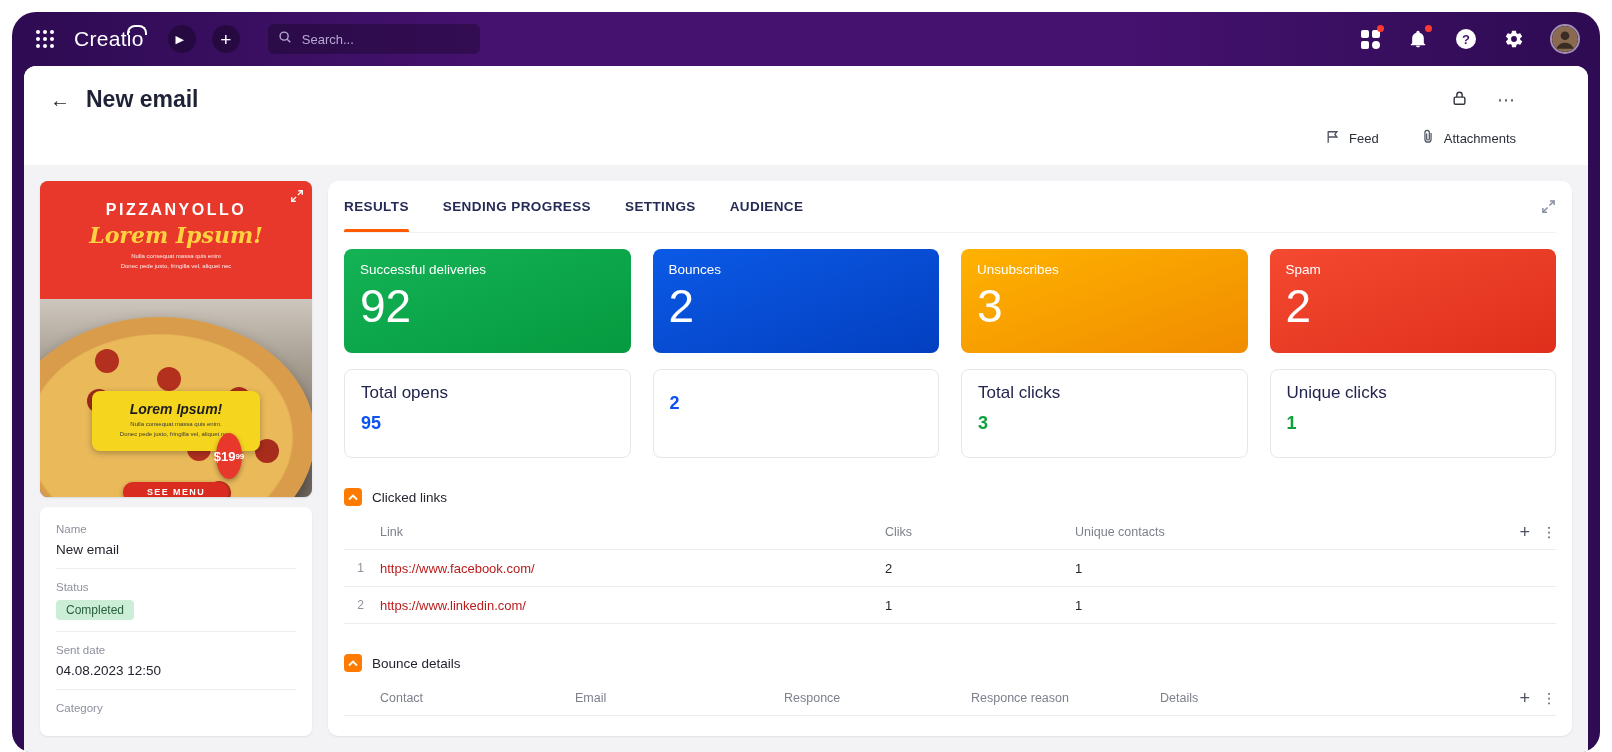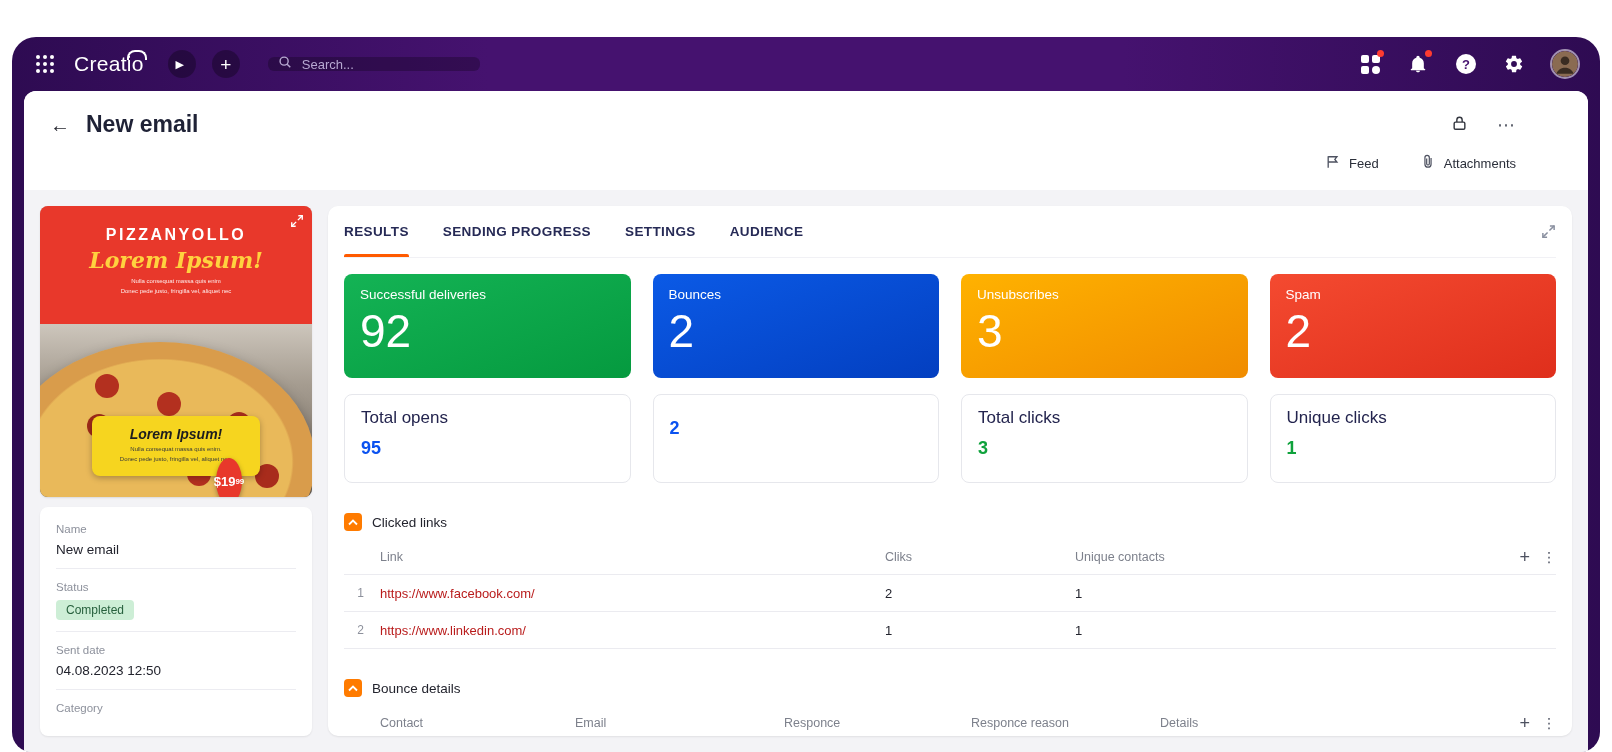--- a/index.html
+++ b/index.html
@@ -3,36 +3,36 @@
 <meta charset="utf-8">
 <style>
   * { box-sizing: border-box; }
   html,body { margin:0; padding:0; width:1612px; height:752px; background:#fff;
     font-family:"Liberation Sans", sans-serif; overflow:hidden; }
   body { position:relative; }
 
   
   .window { position:absolute; top:12px; left:12px; right:12px; bottom:0;
     border-radius:24px 24px 20px 20px; overflow:hidden;
-    background:linear-gradient(90deg,#2e0b52 0%,#45126f 30%,#45126f 70%,#2e0b52 100%);margin-top:25px; }
+    background:linear-gradient(90deg,#2e0b52 0%,#45126f 30%,#45126f 70%,#2e0b52 100%); }
 
   
   .topbar { height:54px; display:flex; align-items:center; justify-content:space-between; padding:0 20px; }
   .tb-left { display:flex; align-items:center; gap:16px; }
   .dots-grid { display:grid; grid-template-columns:repeat(3,4px); gap:3px; cursor:pointer; padding:4px; }
   .dots-grid i { width:4px; height:4px; border-radius:50%; background:#fff; display:block; }
   .logo { color:#fff; font-size:21px; font-weight:500; letter-spacing:.3px; position:relative; padding-right:8px; }
   .logo::after { content:""; position:absolute; top:-2px; right:5px; width:16px; height:8px;
     border:2px solid #fff; border-bottom:none; border-radius:8px 8px 0 0; }
   .circle-btn { width:28px; height:28px; border-radius:50%; background:rgba(0,0,0,.30); color:#fff;
     display:flex; align-items:center; justify-content:center; border:none; cursor:pointer; }
   .circle-btn.play { font-size:11px; padding-left:2px; }
   .circle-btn.plus { font-size:19px; font-weight:400; line-height:1; }
   .search-box { display:flex; align-items:center; gap:8px; background:rgba(0,0,0,.25);
-    border-radius:6px; height:14px; width:212px; padding:0 10px; margin-left:12px; }
+    border-radius:6px; height:30px; width:212px; padding:0 10px; margin-left:12px; }
   .search-box input { background:transparent; border:none; outline:none; color:#e9e3f4; font-size:13px; width:100%; }
   .search-box input::placeholder { color:#b7a8d2; }
   .tb-right { display:flex; align-items:center; gap:24px; }
   .tb-icon { position:relative; width:24px; height:24px; display:flex; align-items:center; justify-content:center; cursor:pointer; }
   .red-dot { position:absolute; top:-2px; right:-2px; width:7px; height:7px; border-radius:50%; background:#ff3b30; }
   .tiles { display:grid; grid-template-columns:8px 8px; gap:3px; }
   .tiles i { width:8px; height:8px; background:#fff; border-radius:2px; display:block; }
   .tiles i:last-child { border-radius:50%; }
   .help-circle { width:20px; height:20px; border-radius:50%; background:#fff; color:#45126f;
     font-weight:700; font-size:13px; display:flex; align-items:center; justify-content:center; }

